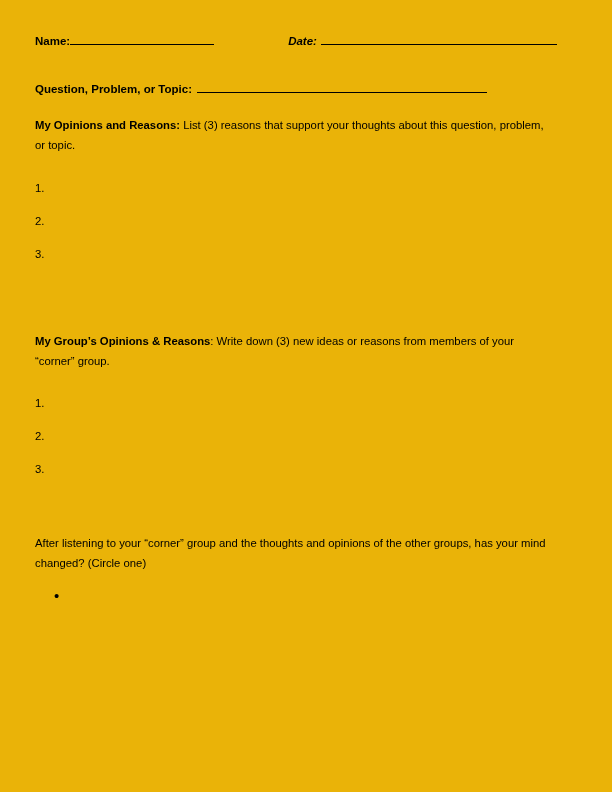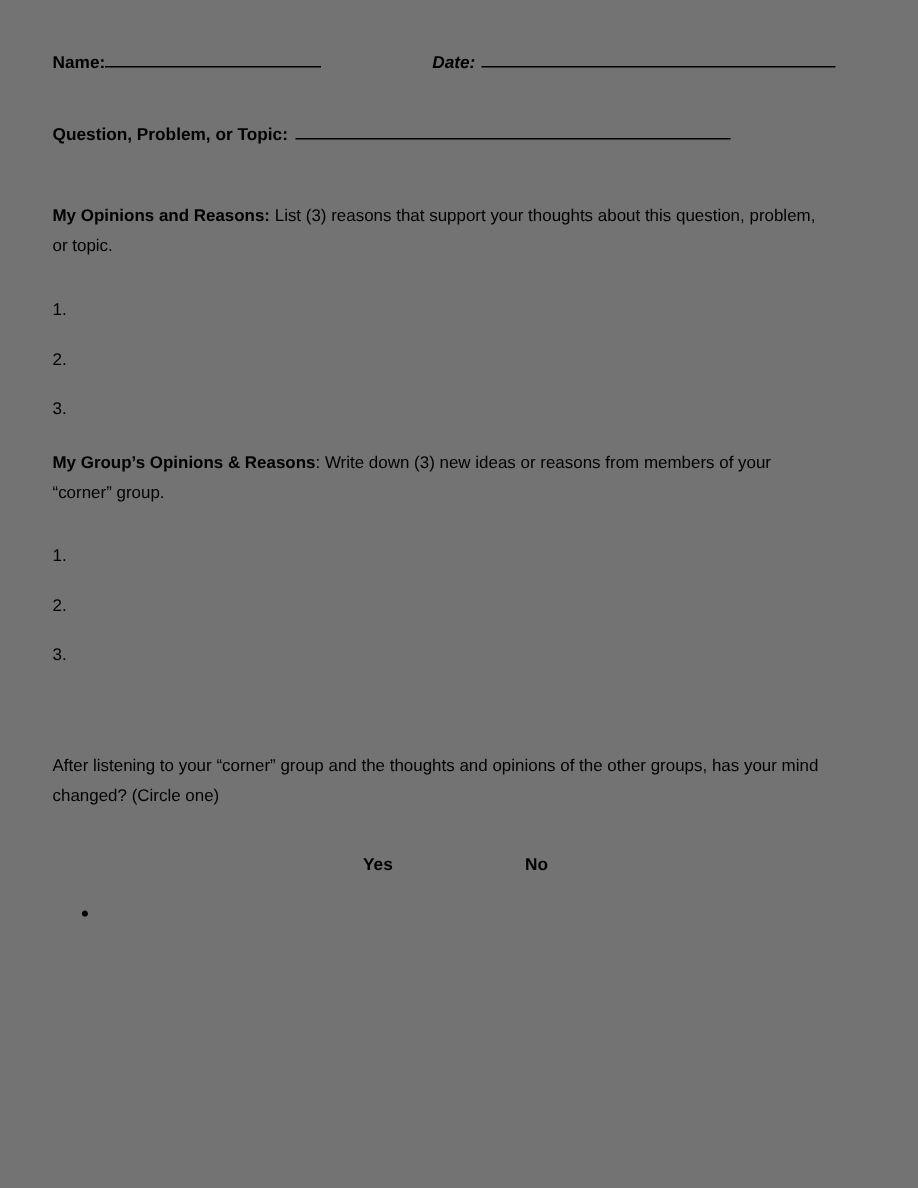--- a/index.html
+++ b/index.html
@@ -4,21 +4,21 @@
 <style>
   html, body {
     margin: 0;
     padding: 0;
     background: #ffffff;
   }
   .page {
     position: relative;
     width: 612px;
     height: 792px;
-    background: #737373;
+    background: #eab308;
     font-family: "Liberation Sans", sans-serif;
     color: #000000;
     overflow: hidden;
   }
 
   .content {
     position: absolute;
     left: 35px;
     top: 33px;
     width: 532px;
@@ -69,22 +69,22 @@
   }
 
   
   .para {
     font-size: 11.3px;
     line-height: 20px;
     width: 518px;
   }
   .para b { font-weight: bold; }
 
-  .sec-opinions { margin-top: 38px; }
-  .sec-group    { }
+  .sec-opinions { margin-top: 20px; }
+  .sec-group    { margin-top: 51px; }
   .sec-after    { margin-top: 38px; }
 
   
   .numlist {
     margin: 0;
     padding: 0;
     list-style: none;
   }
   .numlist-first { margin-top: 26px; }
   .numlist-second { margin-top: 25px; }
@@ -171,24 +171,20 @@
     </div>
 
     <ol class="numlist numlist-second">
       <li>1.</li>
       <li>2.</li>
       <li>3.</li>
     </ol>
 
     <div class="para sec-after">After listening to your “corner” group and the thoughts and opinions of the other groups, has your mind changed? (Circle one)</div>
 
-    <div class="yesno-row">
-      <span class="yesno-yes">Yes</span>
-      <span class="yesno-no">No</span>
-    </div>
 
 
     <ul class="bullet-list">
       <li></li>
     </ul>
 
   </div>
 </div>
 
 </body></html>

